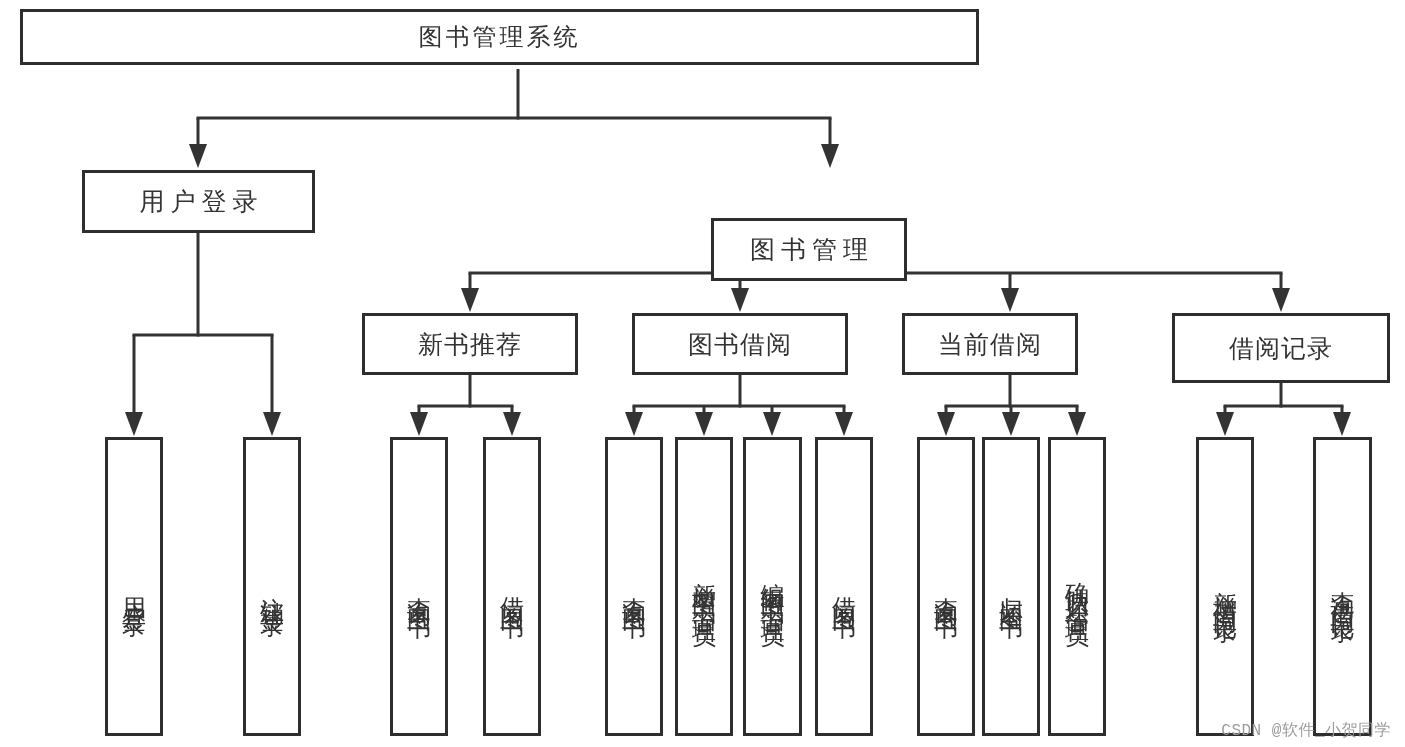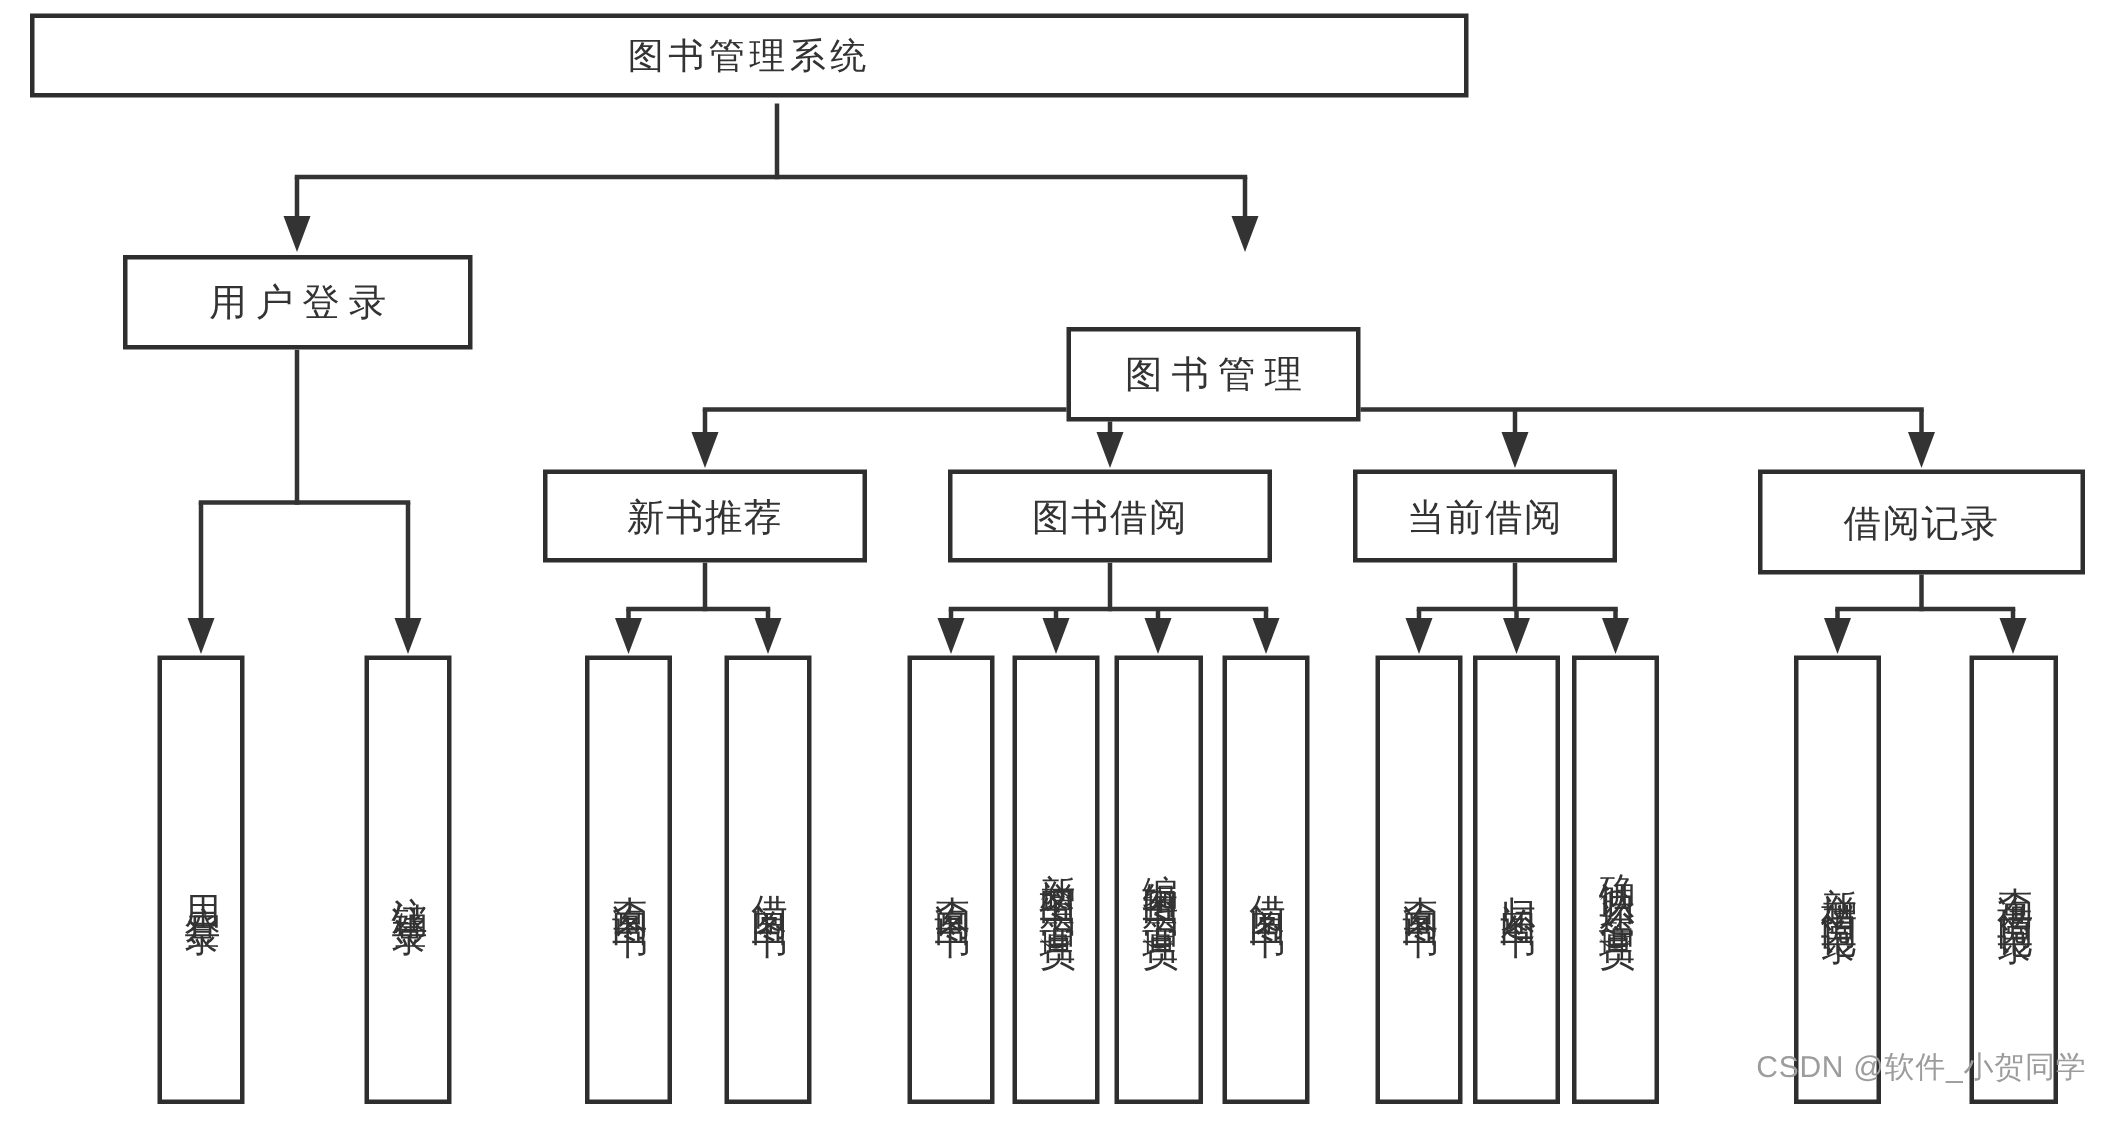--- a/index.html
+++ b/index.html
@@ -12,22 +12,22 @@
     position:absolute;background:#ffffff;border:3px solid #2e2e2e;box-sizing:border-box;
     display:flex;align-items:center;justify-content:center;text-align:center;
   }
   .node-root span{font-size:24px;letter-spacing:3px;}
   .node-l2 span{font-size:25px;letter-spacing:6px;margin-right:-6px;}
   .node-l3 span{font-size:25px;letter-spacing:1px;}
   .node-leaf span{
     writing-mode:vertical-rl;line-height:1;font-size:24px;letter-spacing:6px;margin-bottom:-6px;
   }
   .watermark{
-    position:absolute;right:14px;bottom:22px;font-size:20px;color:#9c9c9c;
-    letter-spacing:0.5px;white-space:nowrap;z-index:5;
+    position:absolute;right:14px;bottom:6px;font-size:16px;color:#9c9c9c;
+    letter-spacing:0.5px;white-space:nowrap;z-index:5;font-family:Liberation Mono, monospace;
   }
 </style>
 </head>
 <body>
 
 <div class="stage">
 
   <svg class="connector-layer" width="1405" height="747" viewBox="0 0 1405 747" xmlns="http://www.w3.org/2000/svg">
     <g stroke="#333333" stroke-width="3" fill="none">
       <g>

